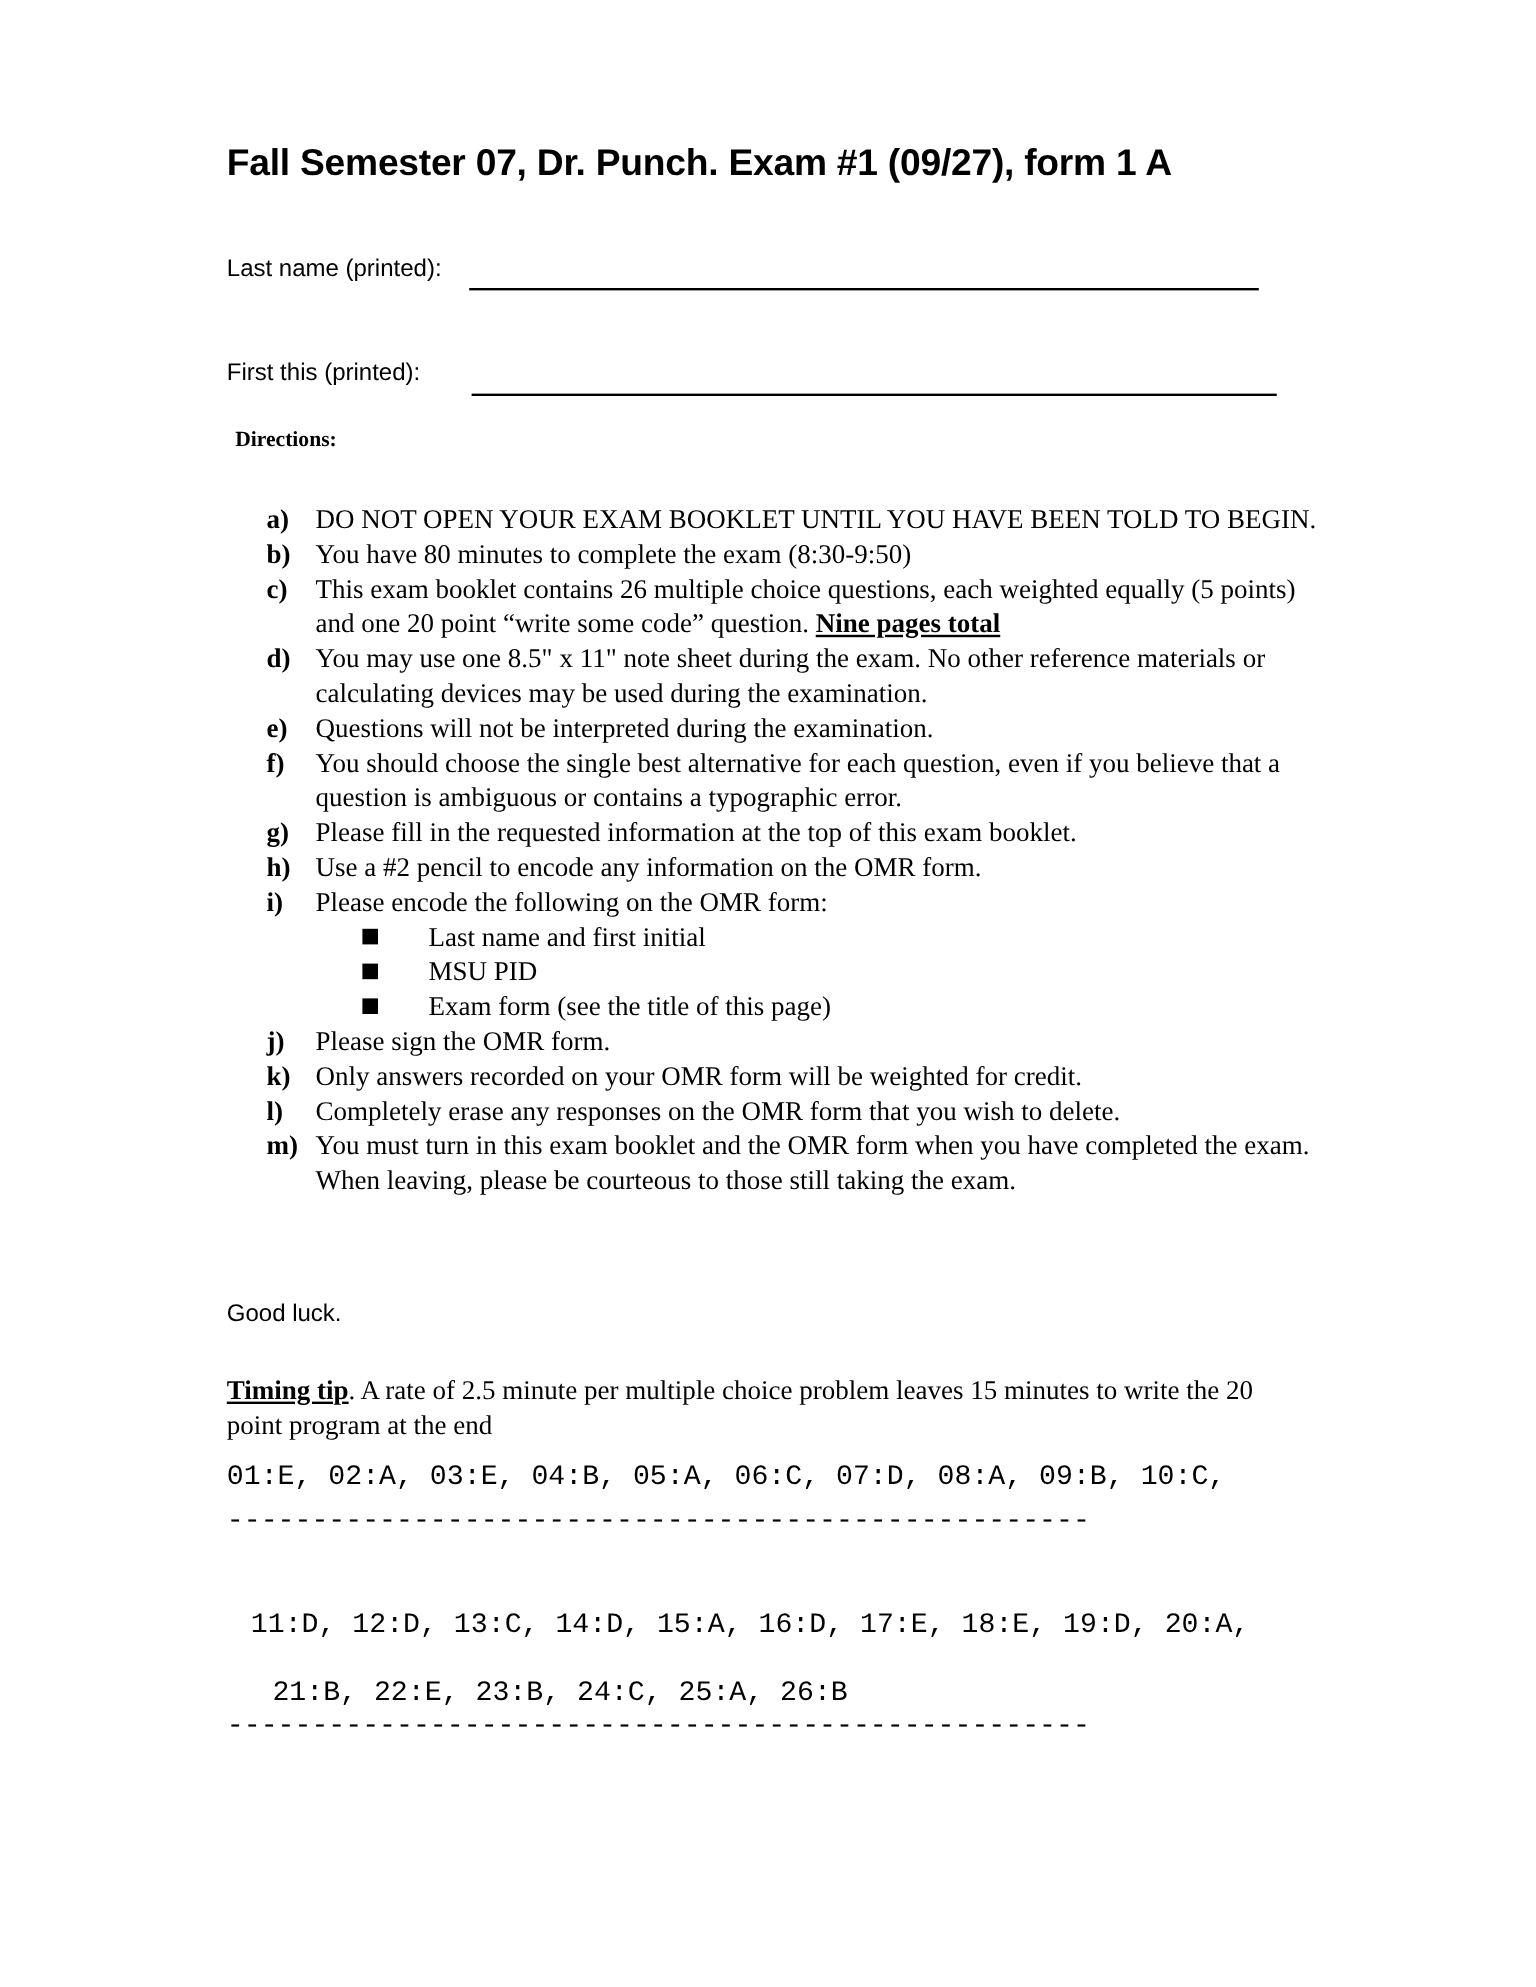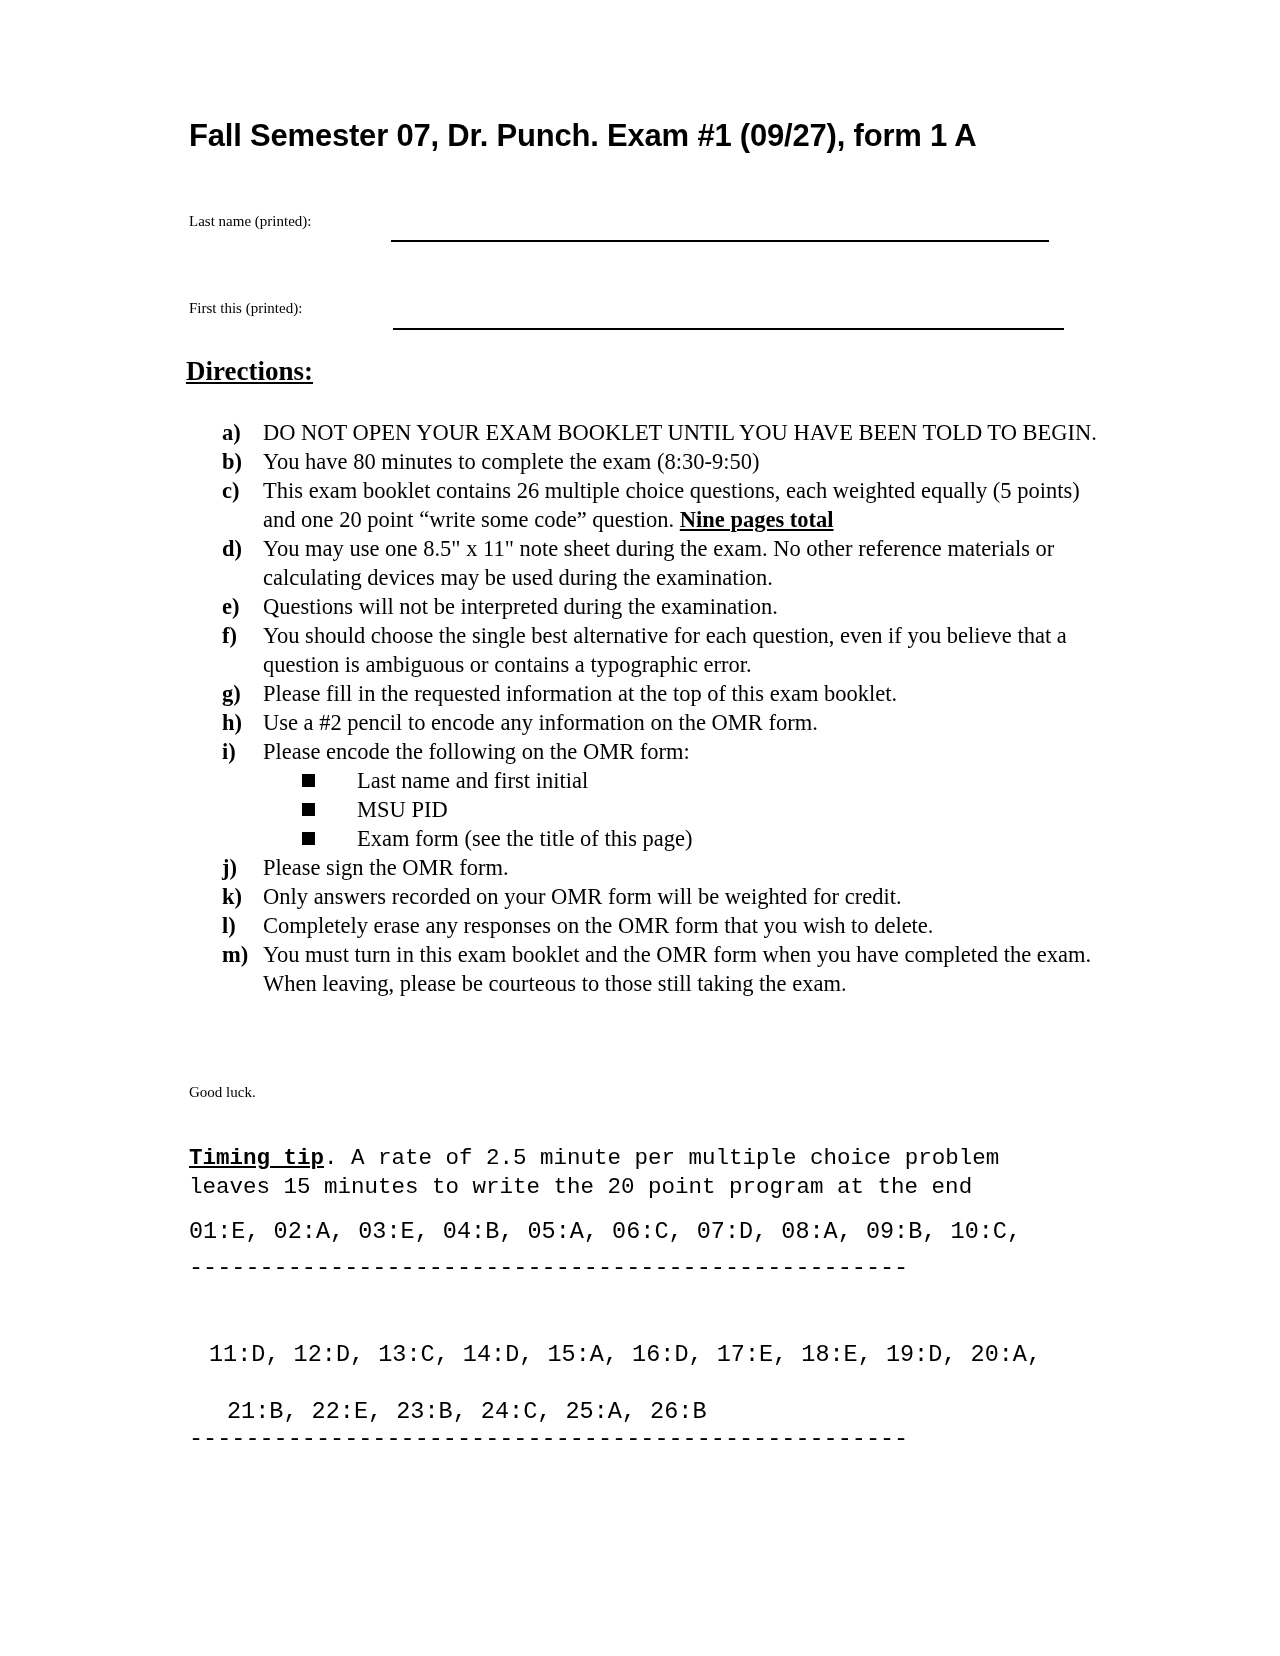--- a/index.html
+++ b/index.html
@@ -1,32 +1,32 @@
 <!DOCTYPE html>
 <html><head>
 <meta charset="utf-8">
 <style>
   html, body { margin: 0; padding: 0; background: #ffffff; }
   body { width: 1280px; height: 1656px; position: relative; overflow: hidden; color: #000; }
   .page { position: absolute; left: 0; top: 0; width: 1036px; height: 1656px; }
   .abs { position: absolute; white-space: nowrap; }
   .title { left: 189px; top: 118px; font-family: "Liberation Sans", sans-serif; font-weight: bold; font-size: 31px; letter-spacing: -0.2px; }
-  .serif { font-family: Liberation Serif, serif; font-size: 15px; }
+  .serif { font-family: Liberation Sans, sans-serif; font-size: 20px; }
   .field-label { left: 189px; }
   .field-line { position: absolute; height: 0; border-bottom: 2px solid #000; }
-  .directions-heading { left: 186px; top: 356px; font-family: "Liberation Serif", serif; font-weight: bold; font-size: 27px; text-decoration: underline; }
+  .directions-heading { left: 196px; top: 356px; font-family: "Liberation Serif", serif; font-weight: bold; font-size: 18px; }
   .list { position: absolute; left: 222px; top: 418px; width: 880px; font-family: "Liberation Serif", serif; font-size: 22.5px; line-height: 29px; }
   .item { display: flex; }
   .item .lbl { width: 41px; flex: none; font-weight: bold; }
   .item .txt { flex: 1; }
   .bullet-row { display: flex; align-items: center; padding-left: 80px; height: 29px; gap: 20px; }
   .bullet { width: 13px; height: 13px; background: #000; margin-right: 22px; flex: none; }
   .u-bold { font-weight: bold; text-decoration: underline; }
   .mono { font-family: "Liberation Mono", monospace; font-size: 23.5px; }
-  .timing { left: 189px; top: 1144px; font-family: Liberation Mono, monospace; font-size: 22.5px; line-height: 29px; white-space: normal; width: 900px; }
+  .timing { left: 189px; top: 1144px; font-family: Liberation Serif, serif; font-size: 22.5px; line-height: 29px; white-space: normal; width: 900px; }
 </style>
 </head>
 <body>
 
 <div class="page">
 
   <div class="abs title">Fall Semester 07, Dr. Punch. Exam #1 (09/27), form 1 A</div>
 
   <div class="abs serif field-label" style="top:213px;">Last name (printed):</div>
   <div class="field-line" style="left:391px; top:240px; width:658px;"></div>

